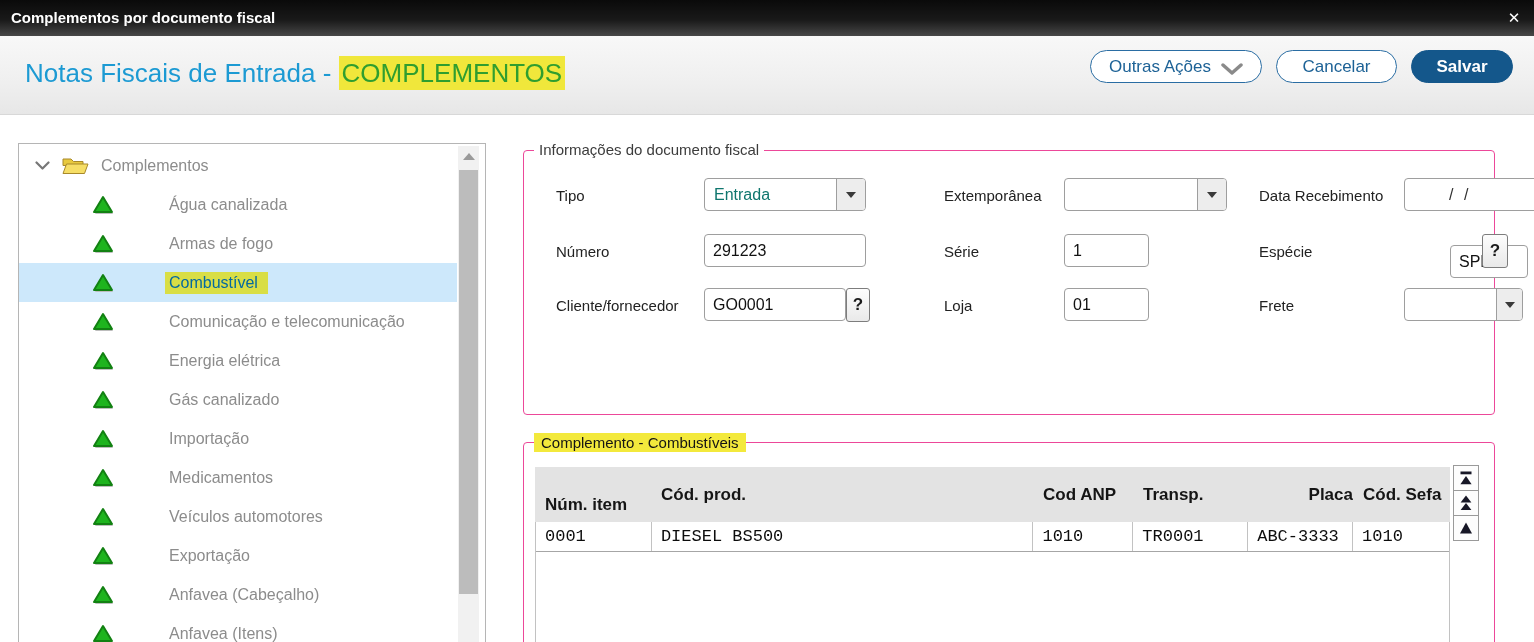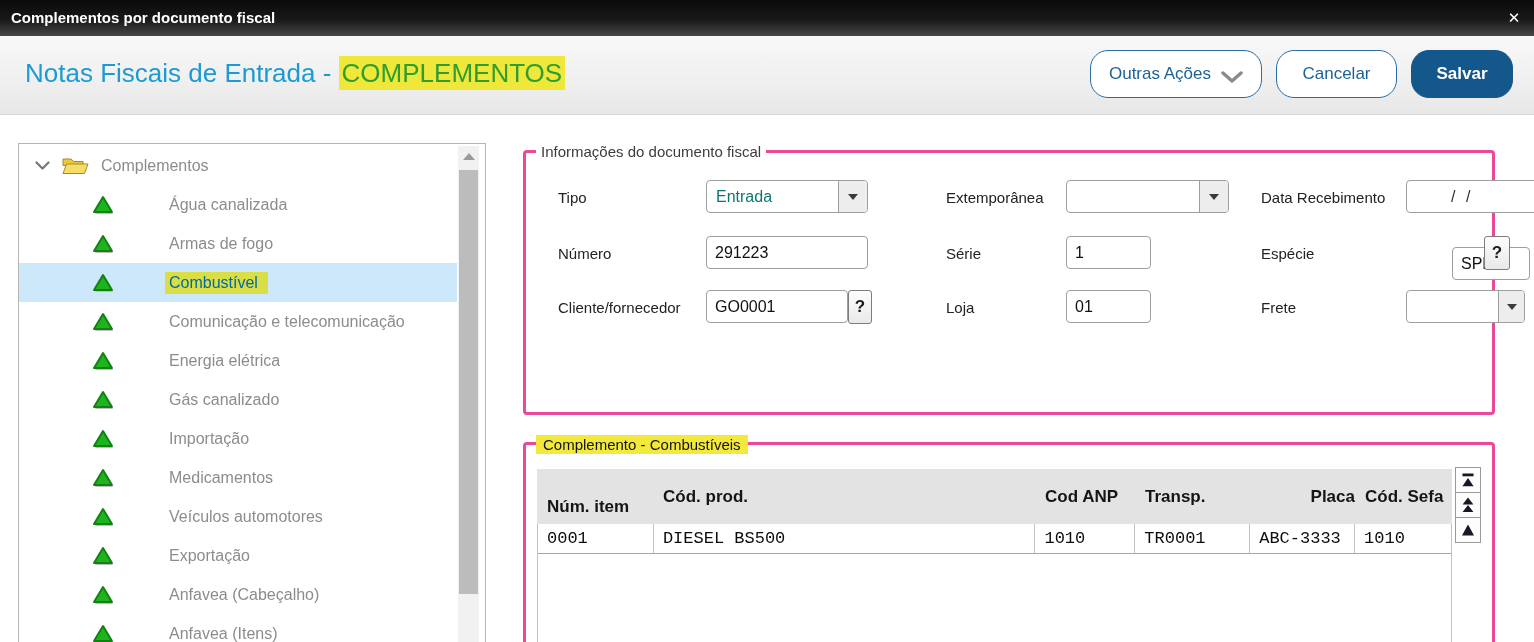--- a/index.html
+++ b/index.html
@@ -12,21 +12,21 @@
     color:#fff; font-size:15px; font-weight:bold; line-height:36px; padding-left:11px; }
   .titlebar .close { position:absolute; right:6px; top:0; width:28px; text-align:center;
     font-weight:normal; font-size:15px; cursor:pointer; }
 
   
   .header { position:absolute; left:0; top:36px; width:1534px; height:79px;
     background:linear-gradient(180deg,#f8f8f8 0%,#efefef 60%,#e7e7e7 100%);
     border-bottom:1px solid #d8d8d8; }
   .page-title { position:absolute; left:25px; top:22px; font-size:26px; color:#1c9ad3; white-space:nowrap; }
   .hl-green { background:#f0e73b; color:#2f9e2f; padding:2px 3px; }
-  .btn { position:absolute; top:14px; height:48px; border-radius:18px; font-size:17px;
+  .btn { position:absolute; top:14px; height:33px; border-radius:18px; font-size:17px;
     display:flex; align-items:center; justify-content:center; cursor:pointer;
     font-family:"Liberation Sans", sans-serif;text-align:right; }
   .btn.outline { background:#fff; border:1px solid #2a6da3; color:#1d6296; }
   .btn.primary { background:#14578b; border:1px solid #14578b; color:#fff; font-weight:bold; }
   #btn-outras { left:1090px; width:172px; }
   #btn-cancelar { left:1276px; width:121px; }
   #btn-salvar { left:1411px; width:102px; }
   .chev { margin-left:10px; margin-top:6px; }
 
   
@@ -41,21 +41,21 @@
   .row-root .lbl { margin-left:12px; }
   .ticon { display:flex; align-items:center; }
   .folder { margin-left:12px; }
   .tree-sb { position:absolute; top:2px; bottom:0; right:6px; width:21px; background:#f1f1f1; }
   .tree-sb .sb-up { height:20px; display:flex; align-items:center; justify-content:center; }
   .tree-sb .sb-up i { width:0; height:0; border-left:6px solid transparent;
     border-right:6px solid transparent; border-bottom:7px solid #9a9a9a; }
   .tree-sb .sb-thumb { position:absolute; top:24px; left:1px; width:19px; height:424px; background:#bcbcbc; }
 
   
-  .fieldset { position:absolute; border:3px solid #ec4899; border-radius:4px; background:transparent; }
+  .fieldset { position:absolute; border:1px solid #ec4899; border-radius:4px; background:transparent; }
   #fs1 { left:523px; top:150px; width:972px; height:265px; }
   #fs2 { left:523px; top:442px; width:972px; height:206px; }
   .legend { position:absolute; top:-10px; left:10px; background:#fff; padding:0 5px;
     font-size:15px; color:#3c3c3c; white-space:nowrap; }
   .legend.hl-yellow { background:#f3e93c; color:#141414; padding:1px 7px; }
 
   
   .f-label { position:absolute; font-size:15px; color:#222; white-space:nowrap; }
   .input { position:absolute; height:33px; background:#fff; border:1px solid #9e9e9e;
     border-radius:4px; font-size:16px; color:#111; line-height:31px; padding-left:8px;

